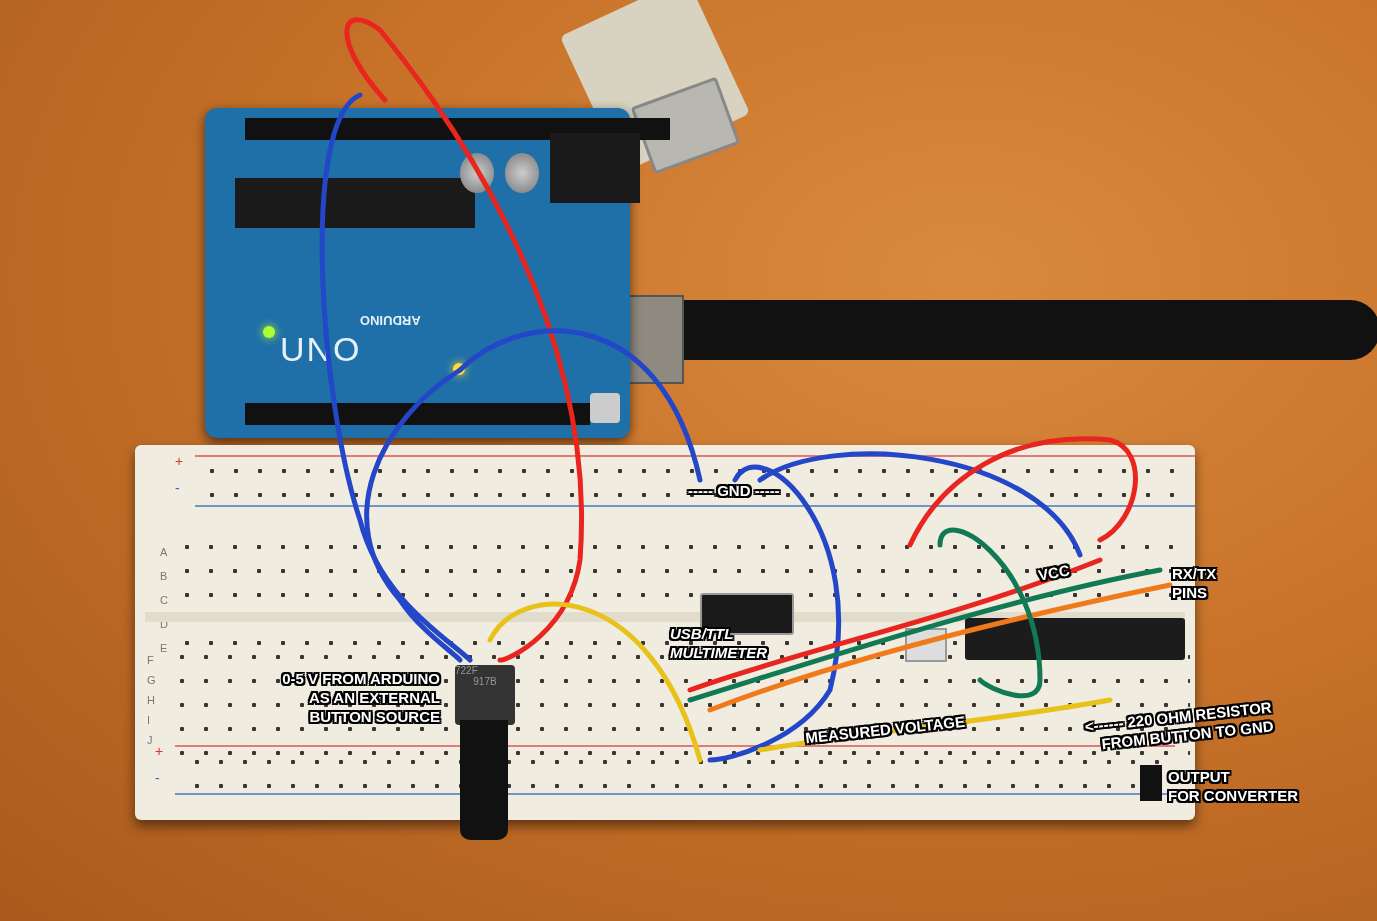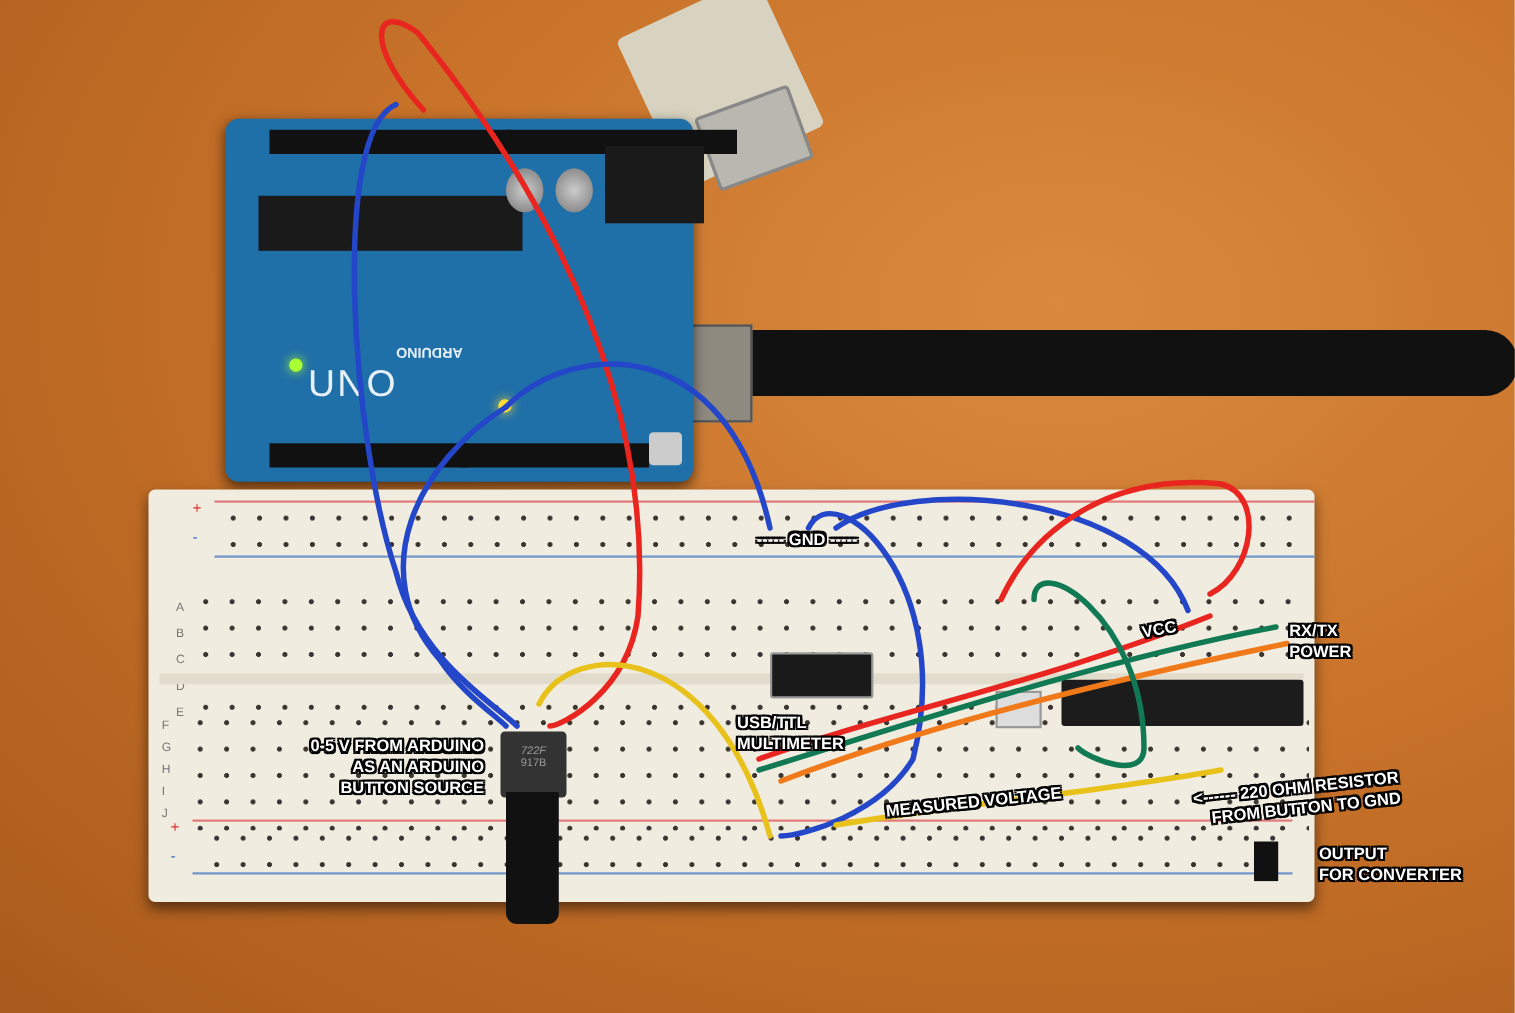--- a/index.html
+++ b/index.html
@@ -89,21 +89,21 @@
   </div>
   <div class="abs holes" style="left:35px;top:200px;width:1020px;height:110px;"></div>
   <div class="abs" style="left:20px;top:298px;color:#d33;font-size:14px;">+</div>
   <div class="abs rail-red" style="left:40px;top:300px;width:1000px;"></div>
   <div class="abs holes" style="left:50px;top:305px;width:990px;height:45px;"></div>
   <div class="abs" style="left:20px;top:325px;color:#36c;font-size:14px;">-</div>
   <div class="abs rail-blue" style="left:40px;top:348px;width:1000px;"></div>
 </div>
 
 <div class="abs pot">
-  <div style="color:#999;font-size:10px;text-align:center;padding-top:12px;font-style:italic;">722F</div>
+  <div style="color:#999;font-size:10px;text-align:left;padding-top:0;">722F</div>
   <div style="color:#999;font-size:10px;text-align:center;">917B</div>
 </div>
 <div class="abs pot-shaft"></div>
 <div class="abs usbttl"></div>
 <div class="abs button"></div>
 <div class="abs ic"></div>
 <div class="abs header-pins"></div>
 
 <svg class="wires" width="1377" height="921">
   <g fill="none" stroke-width="5" stroke-linecap="round">
@@ -117,35 +117,35 @@
     <path d="M910,545 C940,480 1010,430 1110,440 C1150,450 1140,520 1100,540" stroke="#e8261f"></path>
     <path d="M690,690 C800,650 950,620 1100,560" stroke="#e8261f"></path>
     <path d="M690,700 C820,660 1000,600 1160,570" stroke="#117a55"></path>
     <path d="M710,710 C840,660 1000,620 1170,585" stroke="#f07a1a"></path>
     <path d="M940,545 C940,500 1040,560 1040,680 C1040,710 990,690 980,680" stroke="#117a55"></path>
     <path d="M760,750 C880,730 1000,720 1110,700" stroke="#e8c21a"></path>
   </g>
 </svg>
 
 <div class="abs label" style="left:688px;top:481px;text-align:right;">----- GND -----</div>
-<div class="abs label" style="left:670px;top:648px;">
+<div class="abs label" style="left:670px;top:624px;font-style:italic;">
   <div>USB/TTL</div>
     <div>MULTIMETER</div>
 </div>
 <div class="abs label" style="left:1038px;top:563px;transform:rotate(-10deg);">VCC</div>
 <div class="abs label" style="left:1172px;top:564px;">
   <div>RX/TX</div>
-    <div>POWER</div>
+    <div>PINS</div>
 </div>
 <div class="abs label right" style="left:270px;top:669px;width:170px;">
   <div>0-5 V FROM ARDUINO</div>
-    <div>AS AN ARDUINO</div>
+    <div>AS AN EXTERNAL</div>
     <div>BUTTON SOURCE</div>
 </div>
 <div class="abs label" style="left:805px;top:720px;transform:rotate(-6deg);">MEASURED VOLTAGE</div>
 <div class="abs label right" style="left:1068px;top:708px;transform:rotate(-6deg);width:205px;">
   <div>&lt;------ 220 OHM RESISTOR</div>
     <div>FROM BUTTON TO GND</div>
 </div>
-<div class="abs label" style="left:1168px;top:767px;margin-left:31px;">
+<div class="abs label" style="left:1168px;top:767px;">
   <div>OUTPUT</div>
     <div>FOR CONVERTER</div>
 </div>
 
 </body></html>

